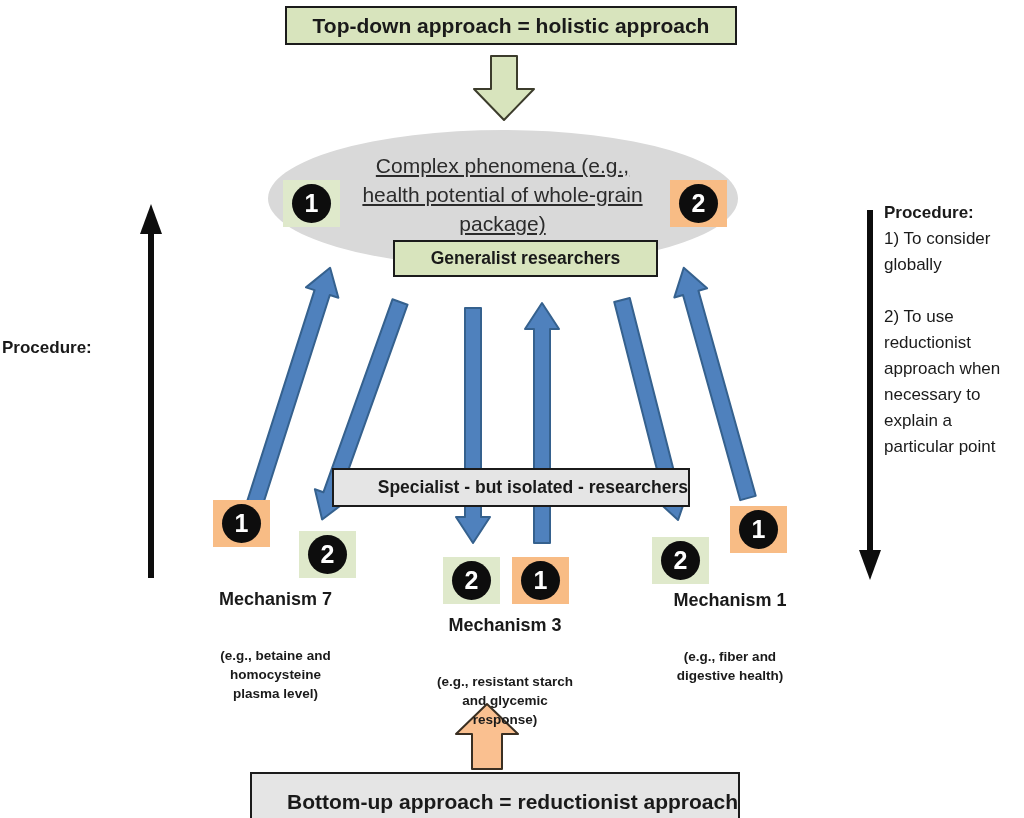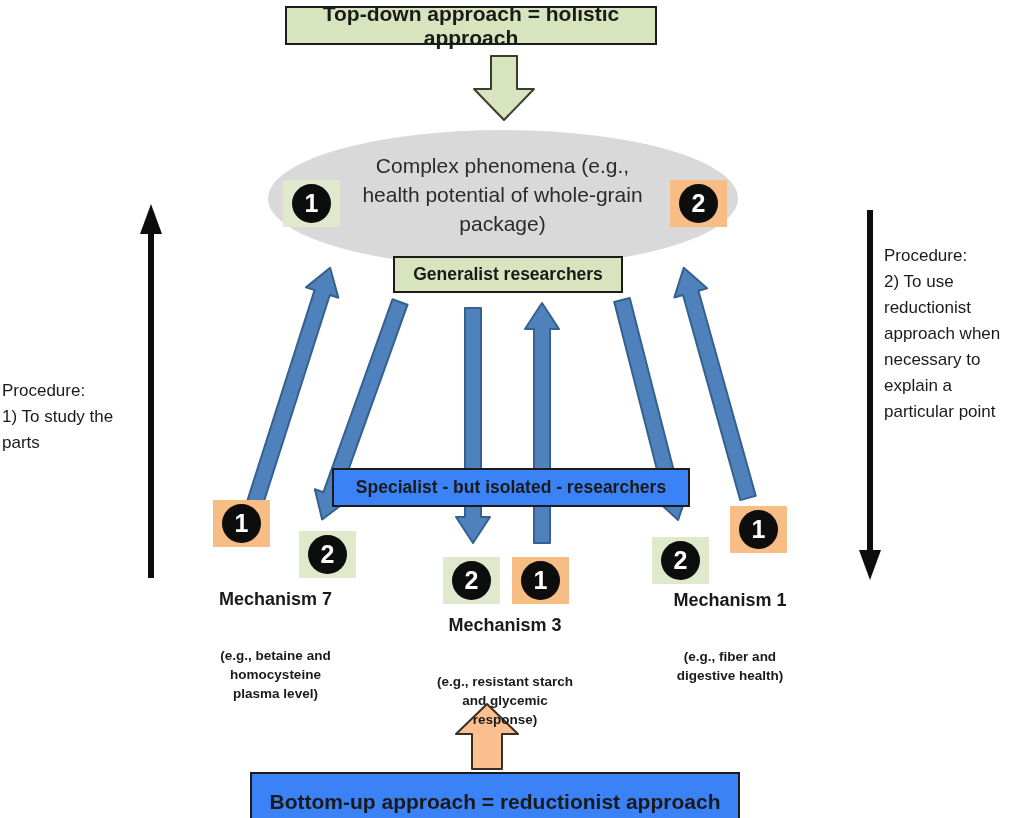--- a/index.html
+++ b/index.html
@@ -33,38 +33,39 @@
   }
   .ellipse-text {
     position: absolute;
     left: 330px; top: 151px;
     width: 345px;
     z-index: 3;
     text-align: center;
     font-size: 21px;
     line-height: 29px;
     color: #2b2b2b;
+    text-decoration: underline;
   }
   
   .label-box {
     position: absolute;
     z-index: 3;
     border: 2px solid #1b1b1b;
     display: flex;
     align-items: center;
     justify-content: center;
     font-weight: bold;
     text-align: center;
     box-sizing: border-box;
   }
   .box-green { background: #d8e4bd; }
-  .box-orange { background: #3b82f6; }
-  .top-box    { left: 285px; top: 6px;   width: 372px; height: 39px; font-size: 21px; }
+  .box-orange { background: #e5e5e5; justify-content: flex-end; }
+  .top-box    { left: 285px; top: 6px;   width: 452px; height: 39px; font-size: 21px; }
   .bottom-box { left: 250px; top: 772px; width: 490px; height: 59px; font-size: 21px; }
-  .generalist-box { left: 393px; top: 256px; width: 230px; height: 37px; font-size: 17.5px; }
+  .generalist-box { left: 393px; top: 240px; width: 265px; height: 37px; font-size: 17.5px; }
   .specialist-box { left: 332px; top: 468px; width: 358px; height: 39px; font-size: 17.5px; }
   
   .badge {
     position: absolute;
     z-index: 3;
     width: 57px; height: 47px;
     display: flex;
     align-items: center;
     justify-content: center;
   }
@@ -82,21 +83,21 @@
     font-weight: bold;
     line-height: 1;
   }
   
   .procedure {
     position: absolute;
     z-index: 3;
     font-size: 17px;
     line-height: 26px;
   }
-  .procedure .p-title { font-weight: normal; margin-top: 43px; }
+  .procedure .p-title { font-weight: bold; }
   .procedure p { margin: 0 0 26px 0; }
   .procedure p:last-child { margin-bottom: 0; }
   .procedure-left  { left: 2px;   top: 335px; width: 148px; }
   .procedure-right { left: 884px; top: 200px; width: 140px; }
   
   .mechanism {
     position: absolute;
     z-index: 3;
     text-align: center;
   }
@@ -172,25 +173,25 @@
 
   <div class="label-box box-green generalist-box">
     <span>Generalist researchers</span>
   </div>
   <div class="label-box box-orange specialist-box">
     <span>Specialist - but isolated - researchers</span>
   </div>
 
   <div class="procedure procedure-left">
     <p class="p-title" style="margin-bottom:0;">Procedure:</p>
-    <p>1) To study the parts</p>
   </div>
 
   <div class="procedure procedure-right">
     <p class="p-title" style="margin-bottom:0;">Procedure:</p>
+    <p>1) To consider globally</p>
     <p>2) To use reductionist approach when necessary to explain a particular point</p>
   </div>
 
   <div class="badge badge-orange" style="left:213px; top:500px;">
     <div class="disc">
       <span>1</span>
     </div>
   </div>
   <div class="badge badge-green" style="left:299px; top:531px;">
     <div class="disc">

